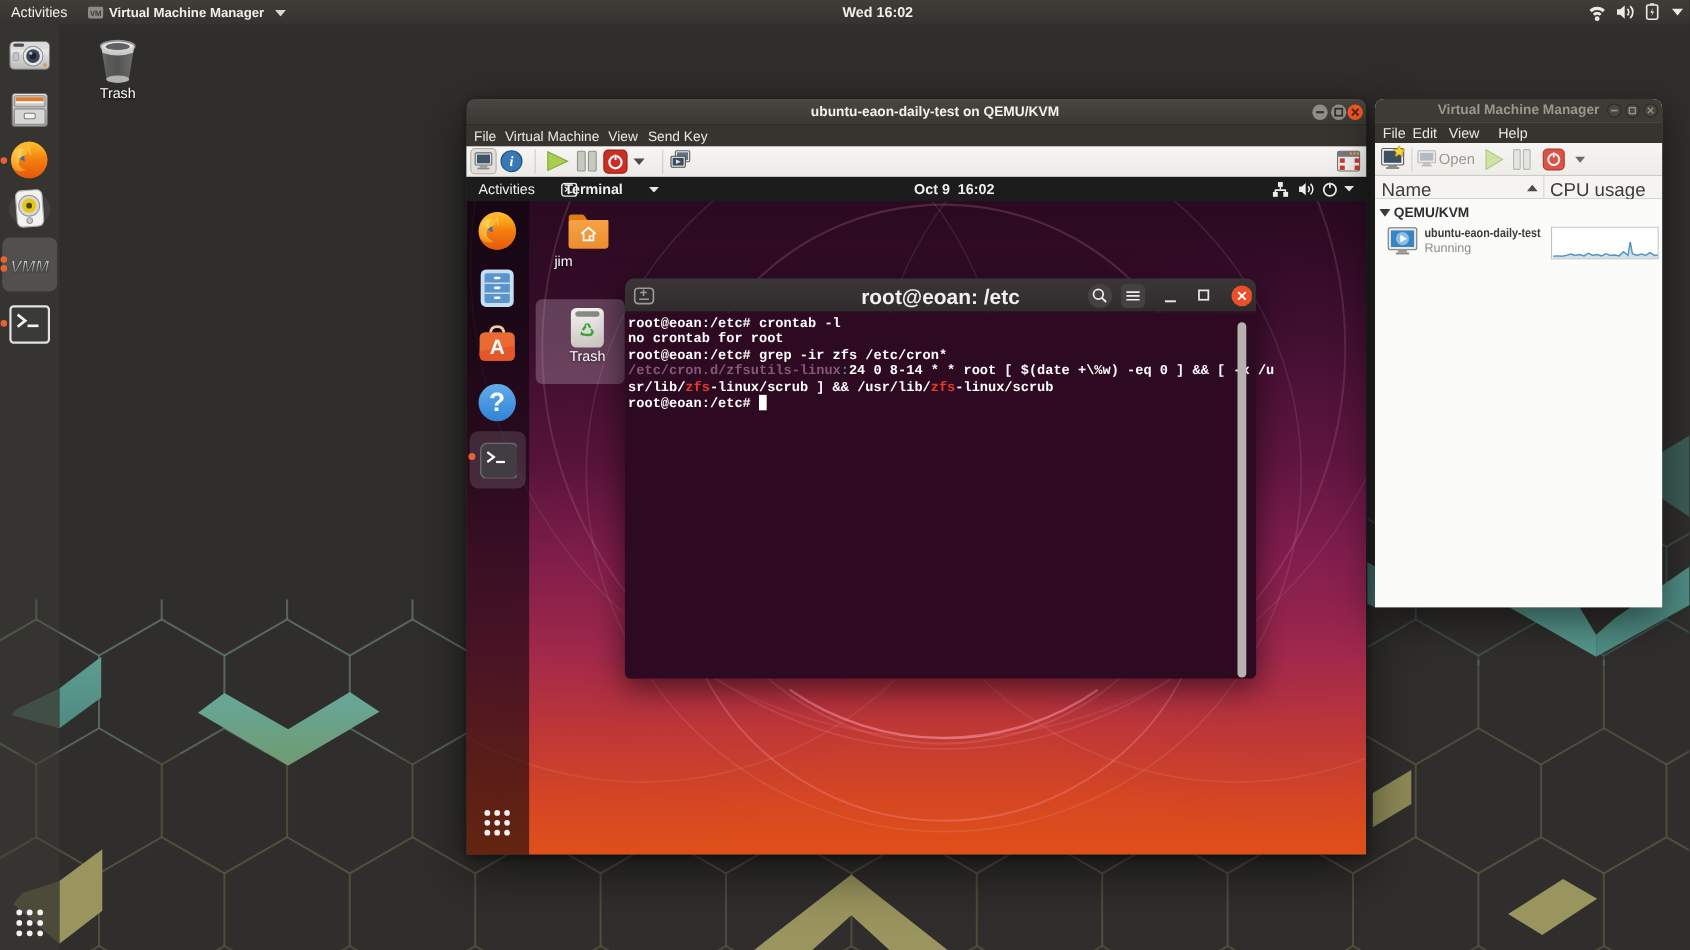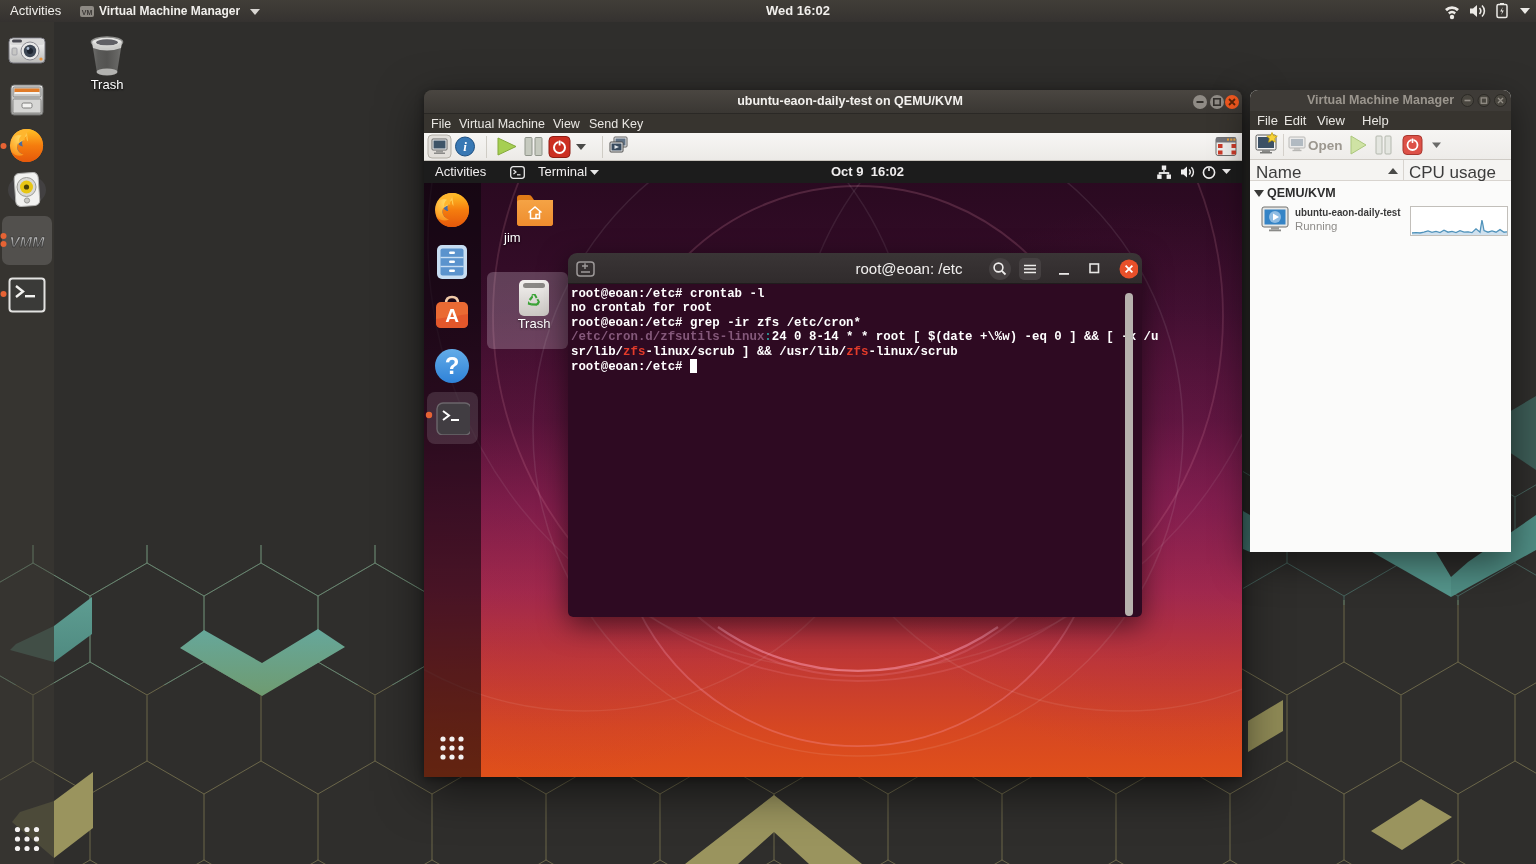--- a/index.html
+++ b/index.html
@@ -223,21 +223,21 @@
       </g>
     </svg>
 
     <div class="abs" style="left:0;top:0;width:818px;height:22px;background:#1c1c1c;color:#f0eeee;font-size:13px;">
       <span class="abs" style="left:11px;top:3px;">Activities</span>
       <svg class="abs" width="15" height="13" style="left:86px;top:5px">
           <rect x="0.7" y="0.7" width="13.6" height="11.6" rx="2.5" fill="none" stroke="#e8e8e8" stroke-width="1.3"></rect>
           <path d="M3.5,4 L6,6 L3.5,8" stroke="#e8e8e8" stroke-width="1.2" fill="none"></path>
           <rect x="7" y="8.2" width="3.5" height="1.2" fill="#e8e8e8"></rect>
         </svg>
-      <span class="abs" style="left:114px;top:3px;font-weight:normal;text-align:center;">Terminal</span>
+      <span class="abs" style="left:89px;top:3px;font-weight:bold;text-align:center;">Terminal</span>
       <svg class="abs" width="9" height="5" style="left:166px;top:9px">
           <polygon points="0,0 9,0 4.5,5" fill="#e8e8e8"></polygon>
         </svg>
       <span class="abs" style="left:407px;top:3px;font-weight:bold;">Oct 9&nbsp; 16:02</span>
       <svg class="abs" width="80" height="16" style="left:732px;top:3px" fill="#efeeee">
         <g transform="translate(8,8)">
             <rect x="-2.2" y="-6.5" width="4.4" height="4.4" fill="#efeeee"></rect>
             <rect x="-6.8" y="2.5" width="4.4" height="4.4" fill="#efeeee"></rect>
             <rect x="2.6" y="2.5" width="4.4" height="4.4" fill="#efeeee"></rect>
             <path d="M0,-2 V0 M-4.6,2.5 V1 H4.6 V2.5 M0,0 H0" stroke="#efeeee" stroke-width="1.3" fill="none"></path>
@@ -368,21 +368,21 @@
           <circle cx="22" cy="22" r="2.6"></circle>
       </g>
     </svg>
 
     <div class="abs" id="term" style="left:144px;top:92px;width:574px;height:364px;border-radius:9px 9px 5px 5px;box-shadow:0 8px 28px rgba(0,0,0,0.55);">
       <div class="abs" style="left:0;top:0;width:574px;height:31px;background:linear-gradient(#3a3536,#302b2c);border-radius:9px 9px 0 0;border-bottom:1px solid #201c1d;">
         <svg class="abs" width="20" height="18" style="left:8px;top:7px">
             <rect x="1" y="2" width="17" height="14" rx="3" fill="none" stroke="#9d9999" stroke-width="1.5"></rect>
             <path d="M6,6 H12 M9,3.2 V9 M5,12 H14" stroke="#9d9999" stroke-width="1.4" fill="none"></path>
           </svg>
-        <div class="abs" style="left:0;top:7px;width:682px;text-align:center;color:#f2f0ef;font-size:15px;font-weight:normal;">root@eoan: /etc</div>
+        <div class="abs" style="left:0;top:7px;width:574px;text-align:center;color:#f2f0ef;font-size:19px;font-weight:bold;">root@eoan: /etc</div>
         <svg class="abs" width="150" height="26" style="left:420px;top:3px">
           <circle cx="12" cy="13" r="11" fill="#454041"></circle>
             <circle cx="10.5" cy="11.5" r="4.4" fill="none" stroke="#efedec" stroke-width="1.6"></circle>
             <line x1="13.8" y1="14.8" x2="17.5" y2="18.5" stroke="#efedec" stroke-width="1.8"></line>
         <rect x="31" y="2" width="22" height="22" rx="5" fill="#454041"></rect>
             <path d="M36,9.5 H48 M36,13 H48 M36,16.5 H48" stroke="#efedec" stroke-width="1.5"></path>
           <rect x="71" y="17" width="10" height="1.8" fill="#e8e6e5"></rect>
           <rect x="102" y="8" width="8.5" height="8.5" fill="none" stroke="#e8e6e5" stroke-width="1.6"></rect>
           <circle cx="141" cy="13" r="9.5" fill="#e8502a"></circle>
             <path d="M137.6,9.6 L144.4,16.4 M144.4,9.6 L137.6,16.4" stroke="#fff" stroke-width="1.8"></path>
@@ -412,21 +412,21 @@
       <circle cx="39.5" cy="6.5" r="6" fill="#49463f" stroke="#2c2a26"></circle>
         <path d="M37,4 L42,9 M42,4 L37,9" stroke="#928d85" stroke-width="1.4"></path>
     </svg>
   </div>
   <div class="abs" style="left:0;top:21px;width:261px;height:19px;background:#37342f;color:#e9e7e3;font-size:13px;">
     <span class="abs" style="left:7px;top:2px;">File</span>
     <span class="abs" style="left:34px;top:2px;">Edit</span>
     <span class="abs" style="left:67px;top:2px;">View</span>
     <span class="abs" style="left:112px;top:2px;">Help</span>
   </div>
-  <div class="abs" style="left:0;top:40px;width:261px;height:30px;background:linear-gradient(#f6f5f3,#eeece9);border-bottom:1px solid #cfcbc5;font-weight:bold;">
+  <div class="abs" style="left:0;top:40px;width:261px;height:30px;background:linear-gradient(#f6f5f3,#eeece9);border-bottom:1px solid #cfcbc5;">
     <svg class="abs" width="261" height="30" style="left:0;top:0">
       <rect x="6" y="5" width="20" height="15" rx="1.5" fill="#f4f4f4" stroke="#5a5a58"></rect>
       <rect x="8" y="7" width="16" height="11" fill="#3c5064"></rect>
       <rect x="12" y="20" width="8" height="2" fill="#8a8a88"></rect>
         <rect x="10" y="22" width="12" height="1.5" fill="#7a7a78"></rect>
       <polygon points="22,2.5 23.6,5.8 27.3,6.1 24.6,8.5 25.3,12.2 22,10.3 18.7,12.2 19.4,8.5 16.7,6.1 20.4,5.8" fill="#f7d339" stroke="#c9a60f" stroke-width="0.8"></polygon>
       <line x1="33.5" y1="4" x2="33.5" y2="26" stroke="#d4d0ca"></line>
       <g opacity="0.55">
         <rect x="39" y="7" width="16" height="11" rx="1" fill="#e6e6e6" stroke="#8a8a88"></rect>
         <rect x="41" y="9" width="12" height="7" fill="#7d8e9e"></rect>

